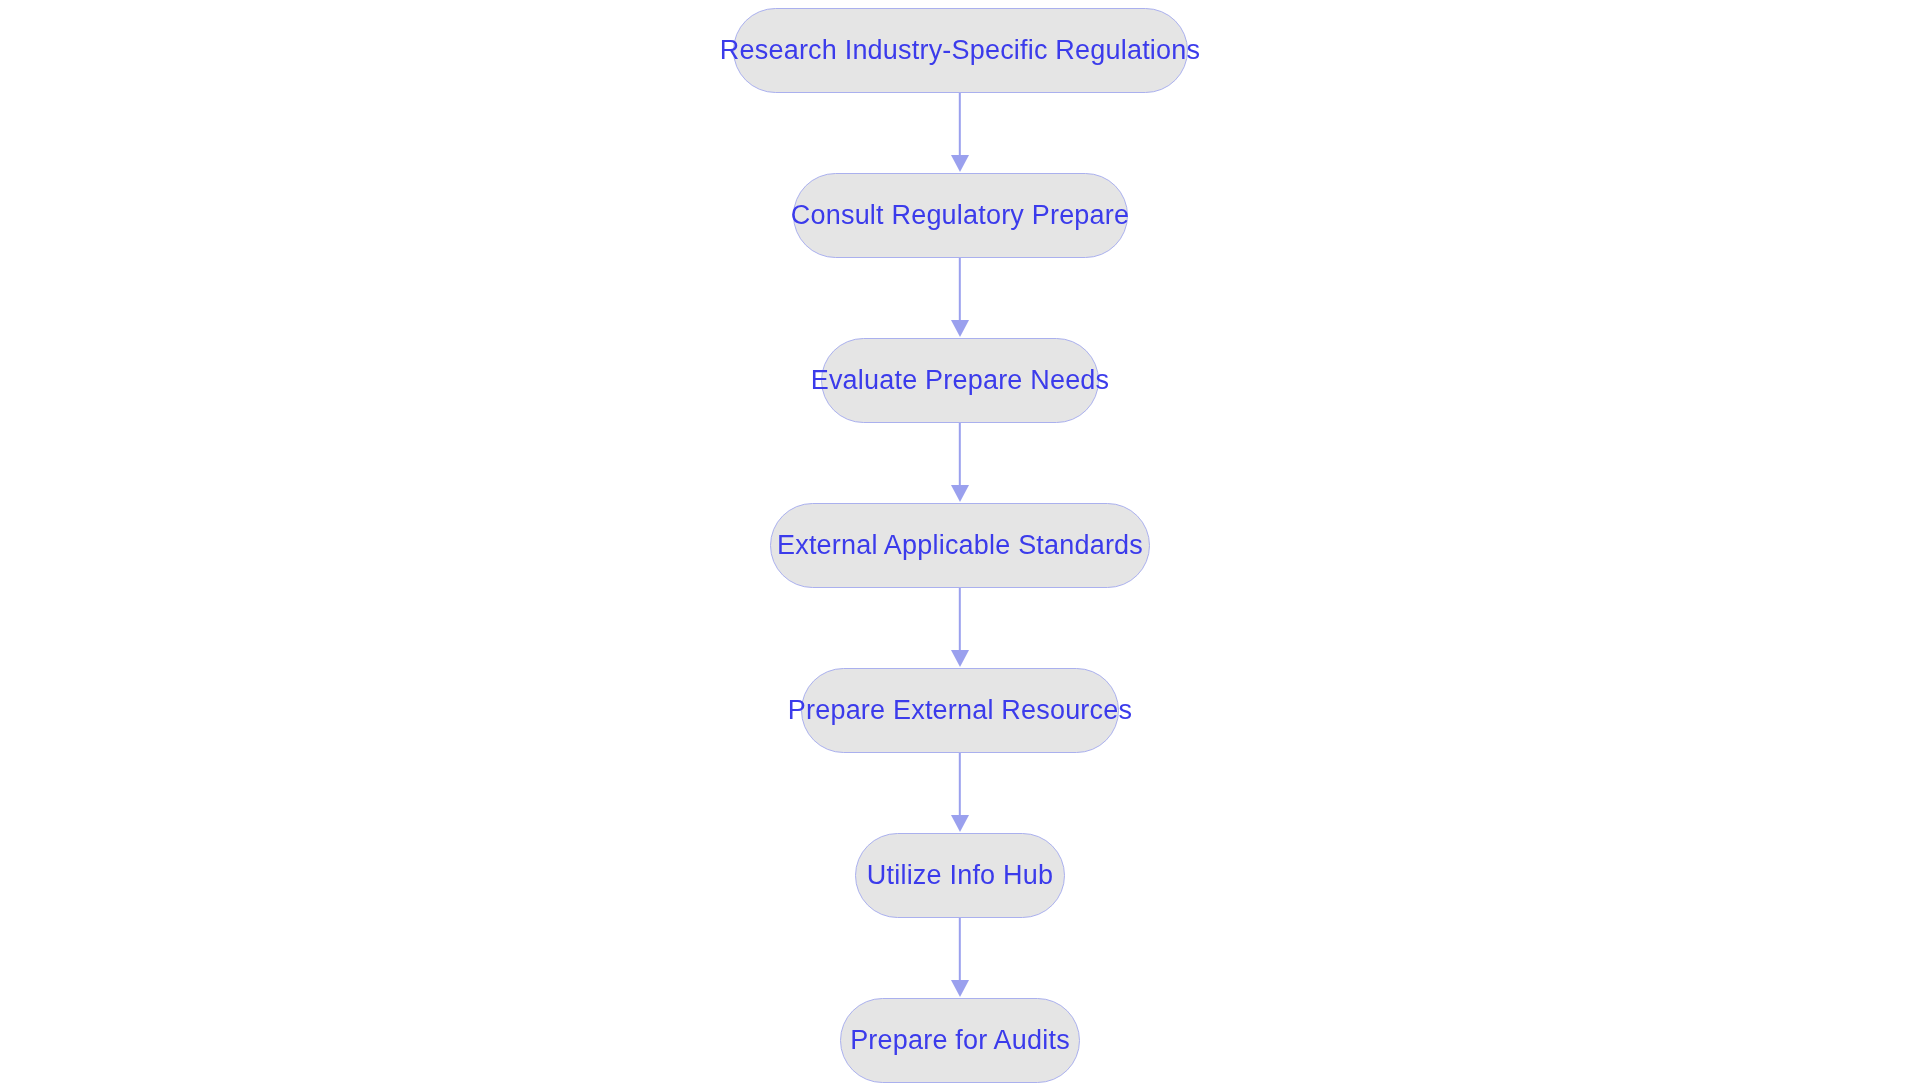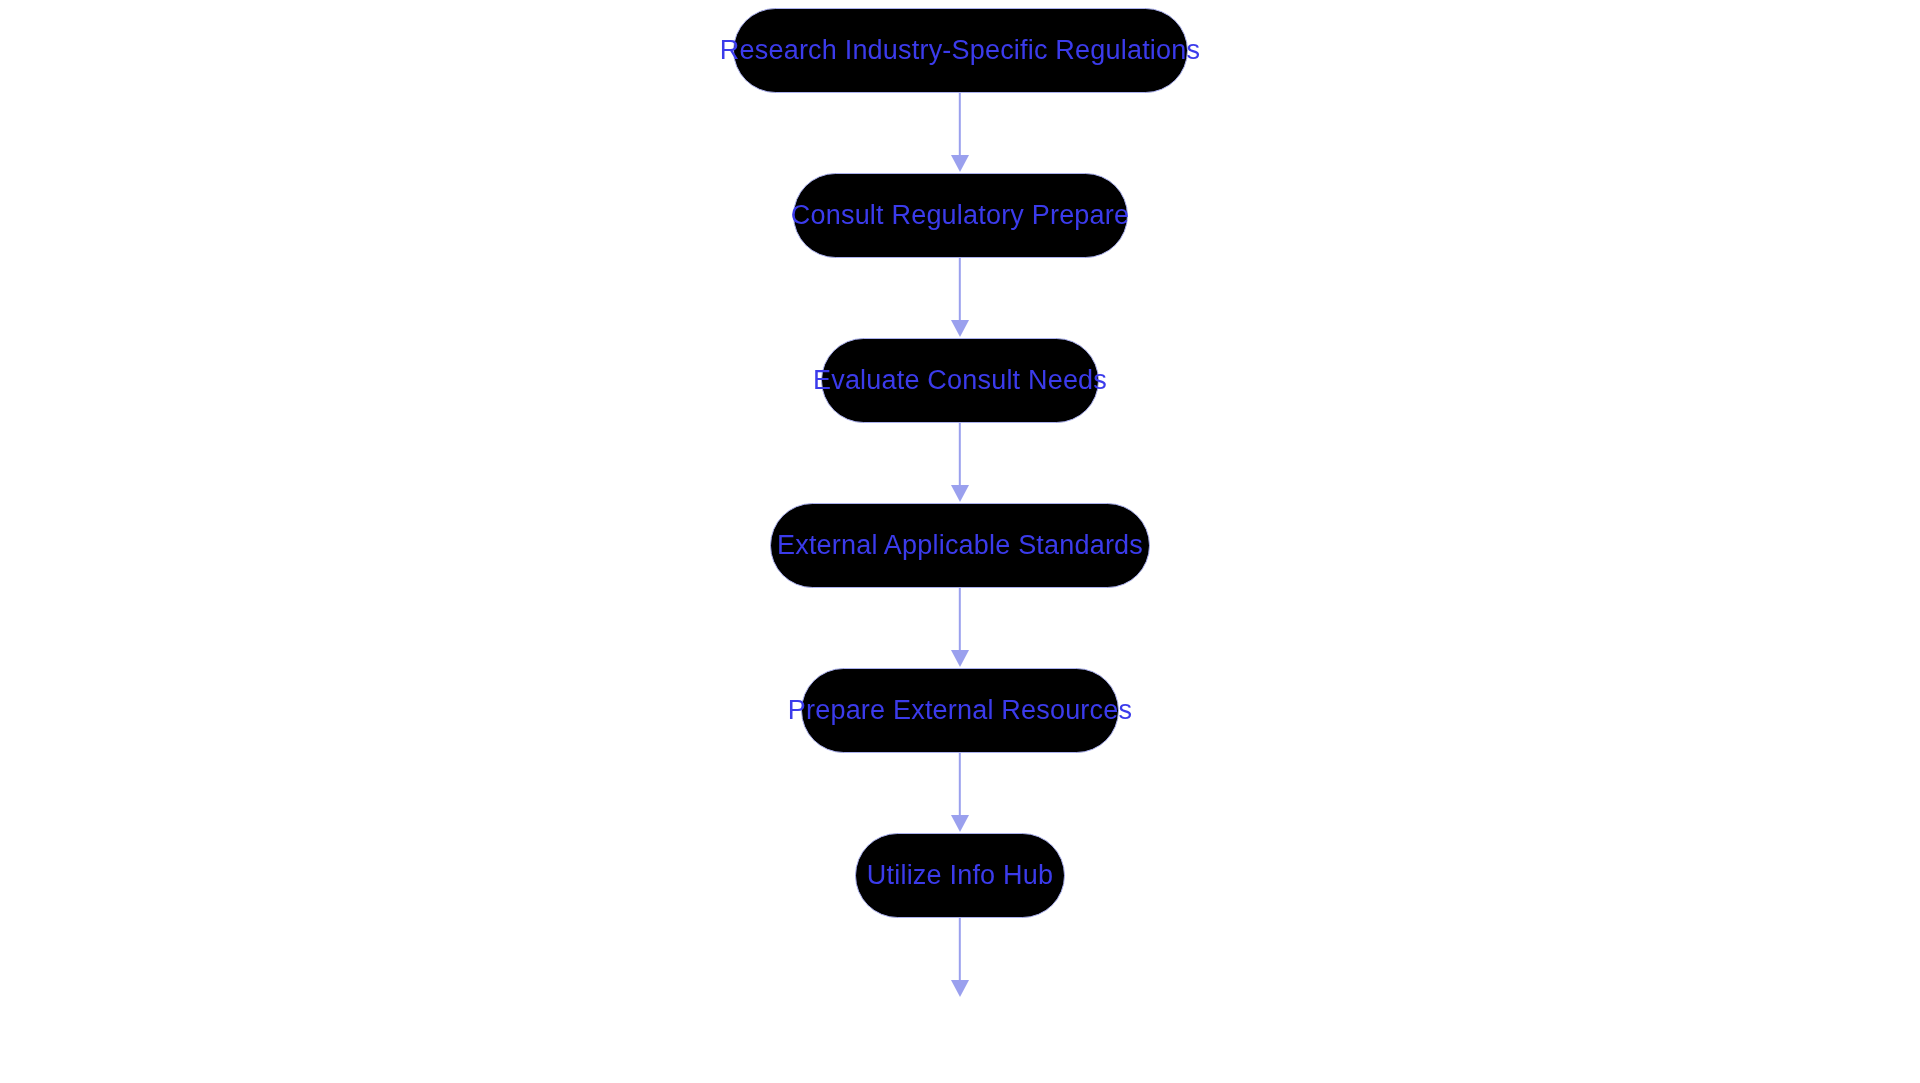--- a/index.html
+++ b/index.html
@@ -36,21 +36,21 @@
     box-sizing: border-box;
   }
 
   .flow-node {
     position: relative;
     height: 85px;
     box-sizing: border-box;
     display: flex;
     align-items: center;
     justify-content: center;
-    background: #000000;
+    background: #e5e5e5;
     border: 1.6px solid #aab0ee;
     border-radius: 46px;
     color: #3b3beb;
     font-size: 27px;
     font-weight: 400;
     letter-spacing: 0.2px;
     white-space: nowrap;
     padding: 13px 42px;
     flex: 0 0 auto;
   }
@@ -101,21 +101,21 @@
     <div class="flow-node" style="width: 335px;">
       <span>Consult Regulatory Prepare</span>
     </div>
 
     <div class="flow-connector">
       <span class="shaft"></span>
       <span class="head"></span>
     </div>
 
     <div class="flow-node" style="width: 278px;">
-      <span>Evaluate Consult Needs</span>
+      <span>Evaluate Prepare Needs</span>
     </div>
 
     <div class="flow-connector">
       <span class="shaft"></span>
       <span class="head"></span>
     </div>
 
     <div class="flow-node" style="width: 380px;">
       <span>External Applicable Standards</span>
     </div>
@@ -136,15 +136,18 @@
 
     <div class="flow-node" style="width: 210px;">
       <span>Utilize Info Hub</span>
     </div>
 
     <div class="flow-connector">
       <span class="shaft"></span>
       <span class="head"></span>
     </div>
 
+    <div class="flow-node" style="width: 240px;">
+      <span>Prepare for Audits</span>
+    </div>
 
   </div>
 </div>
 
 </body></html>

